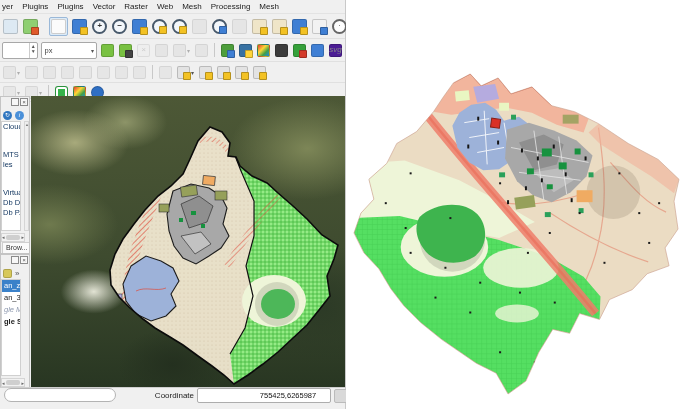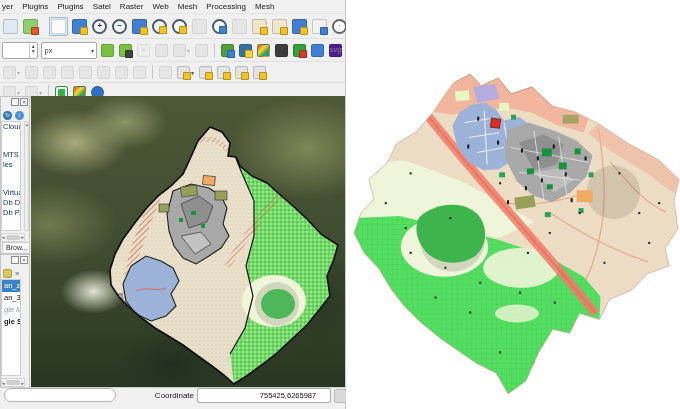--- a/index.html
+++ b/index.html
@@ -91,21 +91,21 @@
 </style>
 </head>
 <body style="--window-bg: #f0f0f0; --selection: #3a81c9; --map-cream: #ebdcc3; --map-pale: #eef5d8; --map-green: #55df62; --map-green-dark: #3eb44e; --map-forest-green: #17923f; --map-salmon: #f2b29b; --map-corridor: #ee7e6b; --map-blue-zone: #9db2d9; --map-lavender: #b5abdf; --map-gray-urban: #a8a8a8; --map-olive: #96a05a; --map-orange: #f0ab62; --map-red-accent: #d93025; --overlay-cream: #efe6cf;">
 
 <div class="qgis">
 
   <div class="menubar">
       <span class="menu-item">yer</span>
       <span class="menu-item">Plugins</span>
       <span class="menu-item">Plugins</span>
-      <span class="menu-item">Satel</span>
+      <span class="menu-item">Vector</span>
       <span class="menu-item">Raster</span>
       <span class="menu-item">Web</span>
       <span class="menu-item">Mesh</span>
       <span class="menu-item">Processing</span>
       <span class="menu-item">Mesh</span>
     </div>
 
   <div class="trow trow1">
       <span class="tbtn">
         <i class="chip" style="background: rgb(221, 233, 243);"></i>

